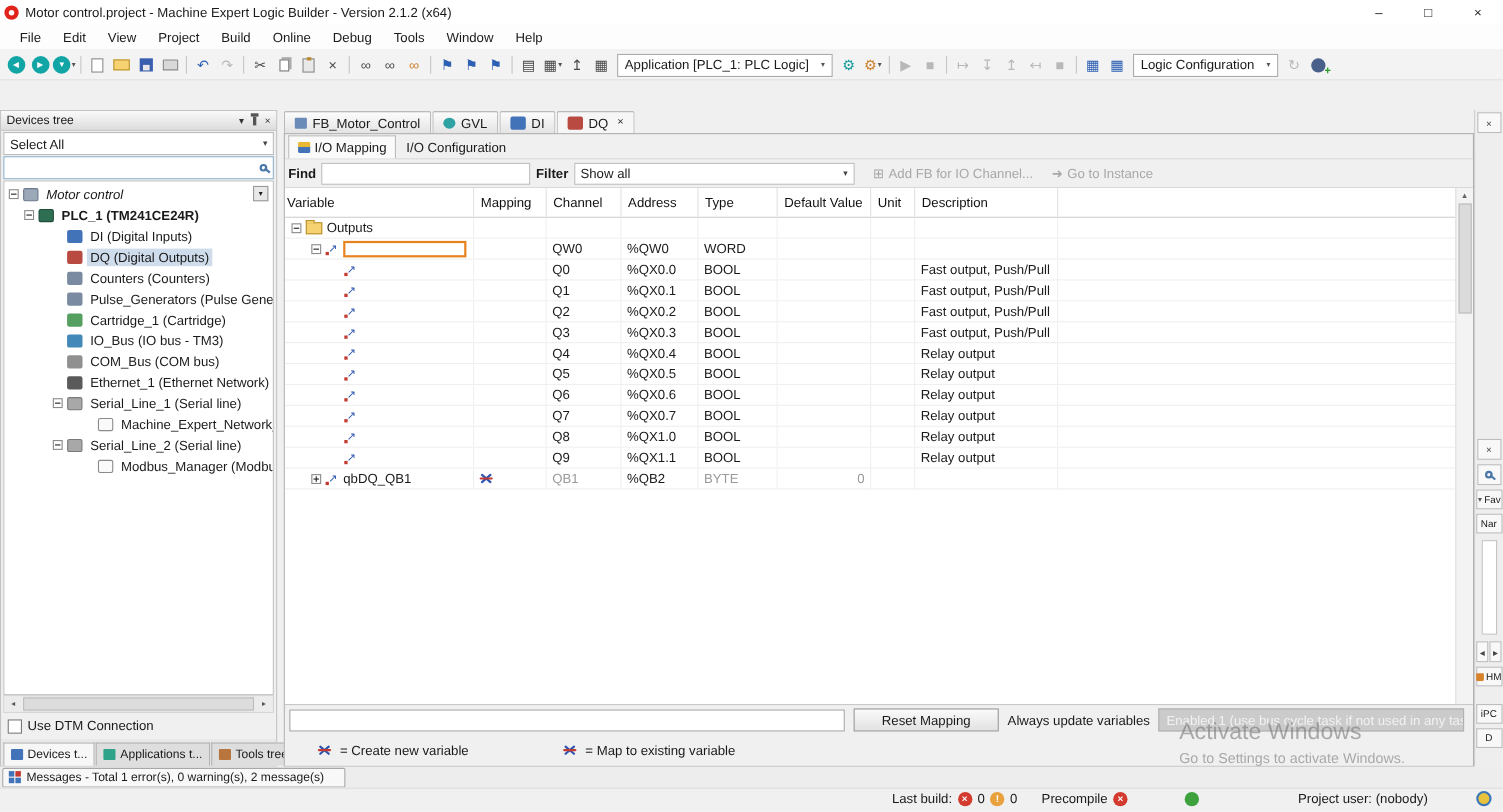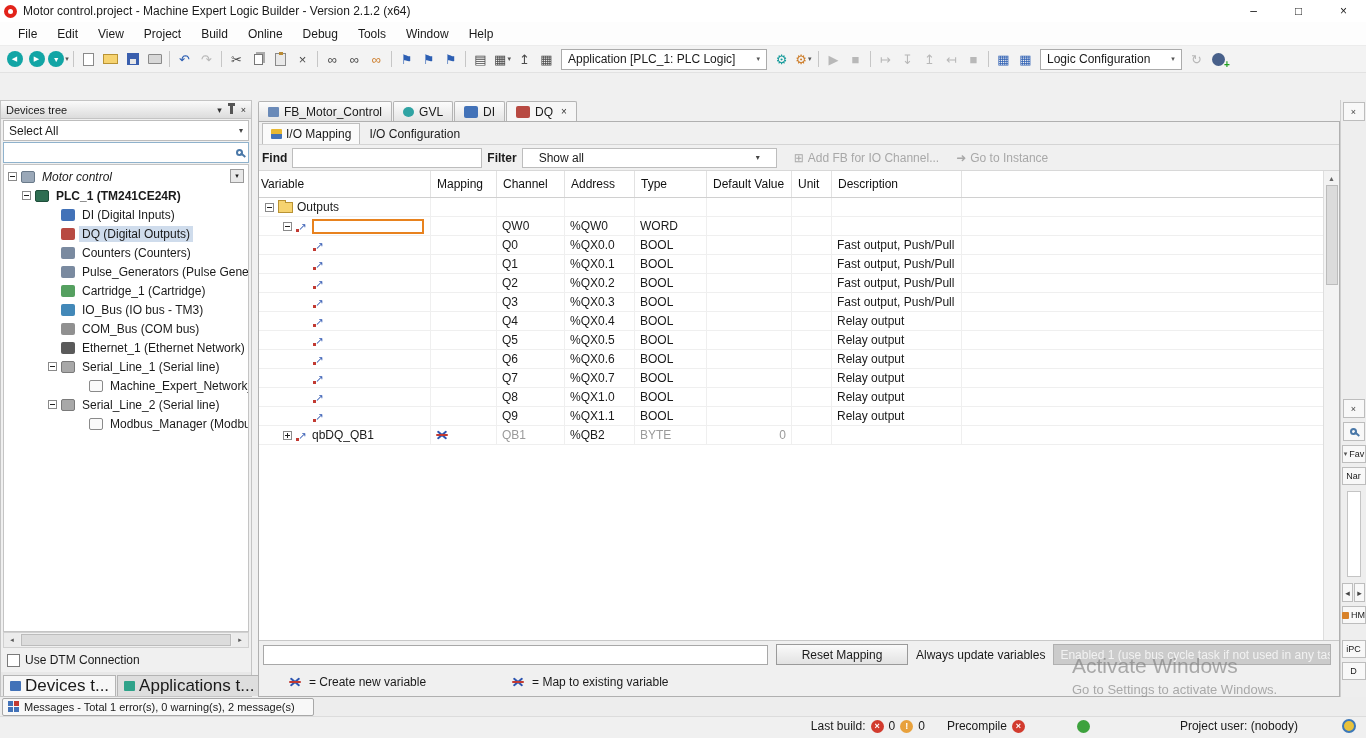--- a/index.html
+++ b/index.html
@@ -13,21 +13,21 @@
 .winbtn{width:45px;display:flex;align-items:center;justify-content:center;font-size:12px;color:#222;}
 
 .menubar{position:absolute;top:22px;left:0;width:100%;height:24px;background:#fdfdfd;display:flex;align-items:center;padding-left:8px;border-bottom:1px solid #ececec;}
 .mitem{padding:3px 10px;}
 
 .toolbar{position:absolute;top:46px;left:0;width:100%;height:27px;background:#f3f3f3;display:flex;align-items:center;padding-left:4px;gap:1px;border-bottom:1px solid #e2e2e2;}
 .tb{min-width:21px;height:21px;display:inline-flex;align-items:center;justify-content:center;font-size:13px;color:#4a4a4a;}
 .tsep{width:1px;height:16px;background:#c6c6c6;margin:0 3px;flex:none;}
 .circ{width:16px;height:16px;border-radius:50%;background:#12a5a5;color:#fff;font-size:7px;display:inline-flex;align-items:center;justify-content:center;}
 .dd{font-size:7px;color:#555;margin-left:1px;}
-.combo{height:21px;background:#fff;border:1px solid #ababab;display:inline-flex;align-items:center;padding:0 6px;gap:20px;font-size:12px;margin:0 3px;white-space:nowrap;}
+.combo{height:21px;background:#fff;border:1px solid #ababab;display:inline-flex;align-items:center;padding:0 6px;gap:10px;font-size:12px;margin:0 3px;white-space:nowrap;}
 .dis{color:#b8b8b8 !important;}
 .blue{color:#2d5fb3;}.orange{color:#cd7d2a;}
 .pg{width:11px;height:13px;background:#fff;border:1px solid #8a8a8a;}
 .fld{width:15px;height:10px;background:#f6d370;border:1px solid #b99334;}
 .flp{width:12px;height:12px;background:#3a5fae;position:relative;}
 .flp::after{content:"";position:absolute;left:3px;bottom:1px;width:6px;height:5px;background:#e8e8e8;}
 .prt{width:14px;height:10px;background:#d8d8d8;border:1px solid #8a8a8a;border-radius:1px 1px 0 0;}
 .cp{width:9px;height:11px;background:#fff;border:1px solid #777;box-shadow:2px -2px 0 0 #aaa;}
 .clip{width:11px;height:13px;background:#e9e9e9;border:1px solid #8a8a8a;position:relative;}
 .clip::before{content:"";position:absolute;top:-2px;left:3px;width:4px;height:3px;background:#b98a34;}
@@ -69,21 +69,21 @@
 .tlbl{padding:1px 3px;overflow:hidden;text-overflow:clip;}
 .tlbl.sel{background:#cfdcec;}
 .it{font-style:italic;}.bd{font-weight:bold;}
 .rootdd{position:absolute;right:4px;top:2px;width:14px;height:14px;border:1px solid #9a9a9a;background:#e8e8e8;font-size:7px;display:flex;align-items:center;justify-content:center;}
 .hscroll{height:16px;margin:0 2px;display:flex;background:#f0f0f0;border:1px solid #d0d0d0;}
 .harrow{width:16px;display:flex;align-items:center;justify-content:center;font-size:7px;color:#555;background:#ececec;flex:none;}
 .hthumb{flex:1;background:#dcdcdc;border:1px solid #bcbcbc;margin:1px;}
 .dtm{height:24px;display:flex;align-items:center;gap:5px;padding:0 6px;}
 .cbx{width:13px;height:13px;border:1px solid #7a7a7a;background:#fff;flex:none;}
 .ltabs{height:24px;display:flex;align-items:flex-end;background:#e8e8e8;padding-left:2px;gap:1px;}
-.ltab{display:flex;align-items:center;gap:4px;padding:2px 6px;font-size:17px;border:1px solid #b4b4b4;border-bottom:none;background:#dedede;height:21px;white-space:nowrap;}
+.ltab{display:flex;align-items:center;gap:4px;padding:2px 6px;font-size:11px;border:1px solid #b4b4b4;border-bottom:none;background:#dedede;height:21px;white-space:nowrap;}
 .ltab.active{background:#f7f7f7;}
 .mini{width:11px;height:10px;border-radius:1px;flex:none;}
 .mini.dev{background:#4272b8;}
 .mini.app{background:#2fa38a;}
 .mini.tls{background:#b8763e;}
 
 .editor{flex:1;min-width:0;margin-left:6px;display:flex;flex-direction:column;}
 .doctabs{height:21px;display:flex;align-items:flex-end;gap:1px;position:relative;}
 .dtab{display:flex;align-items:center;gap:5px;padding:2px 9px;height:20px;border:1px solid #b4b4b4;border-bottom:none;background:linear-gradient(#fcfcfc,#e4e4e4);border-radius:2px 2px 0 0;white-space:nowrap;}
 .dtab.active{background:#f6f6f6;}
@@ -91,21 +91,21 @@
 .mini.fb{background:#6a8ab8;}
 .mini.gvl{background:#2fa3a3;border-radius:50%;}
 .edframe{flex:1;border:1px solid #b0b0b0;background:#f0f0f0;display:flex;flex-direction:column;min-height:0;}
 .subtabs{height:23px;display:flex;align-items:flex-end;padding-left:3px;gap:1px;border-bottom:1px solid #d4d4d4;}
 .stab{display:flex;align-items:center;gap:4px;padding:3px 8px;height:21px;}
 .stab.active{background:#fafafa;border:1px solid #bdbdbd;border-bottom:none;}
 .mini.iomap{background:linear-gradient(#e8b832 50%,#4272b8 50%);}
 .findbar{height:26px;display:flex;align-items:center;gap:5px;padding:0 3px;background:#f0f0f0;border-bottom:1px solid #d8d8d8;}
 .flabel{font-weight:bold;}
 .finput{width:190px;height:20px;background:#fff;border:1px solid #bdbdbd;}
-.fdd{width:255px;height:20px;background:#fff;border:1px solid #bdbdbd;display:flex;align-items:center;padding:0 16px;}
+.fdd{width:255px;height:20px;background:#fff;border:1px solid #bdbdbd;display:flex;align-items:center;padding:0 5px;}
 .fdd .ar{margin-left:auto;font-size:8px;color:#444;}
 .faction{display:flex;align-items:center;gap:4px;color:#a8a8a8;margin-left:12px;white-space:nowrap;}
 
 .tablewrap{flex:1;background:#fff;position:relative;overflow:hidden;border-bottom:1px solid #c8c8c8;}
 .thead{display:flex;height:27px;border-bottom:1px solid #d0d0d0;background:#fff;}
 .th{display:flex;align-items:center;padding:0 6px;border-right:1px solid #e2e2e2;color:#111;}
 .trow{display:flex;height:19px;border-bottom:1px solid #efefef;}
 .td{display:flex;align-items:center;padding:0 5px;border-right:1px solid #efefef;white-space:nowrap;overflow:hidden;}
 .w-var{width:172px;padding-left:2px;}
 .w-map{width:66px;}.w-ch{width:68px;}.w-ad{width:70px;}.w-ty{width:72px;}

